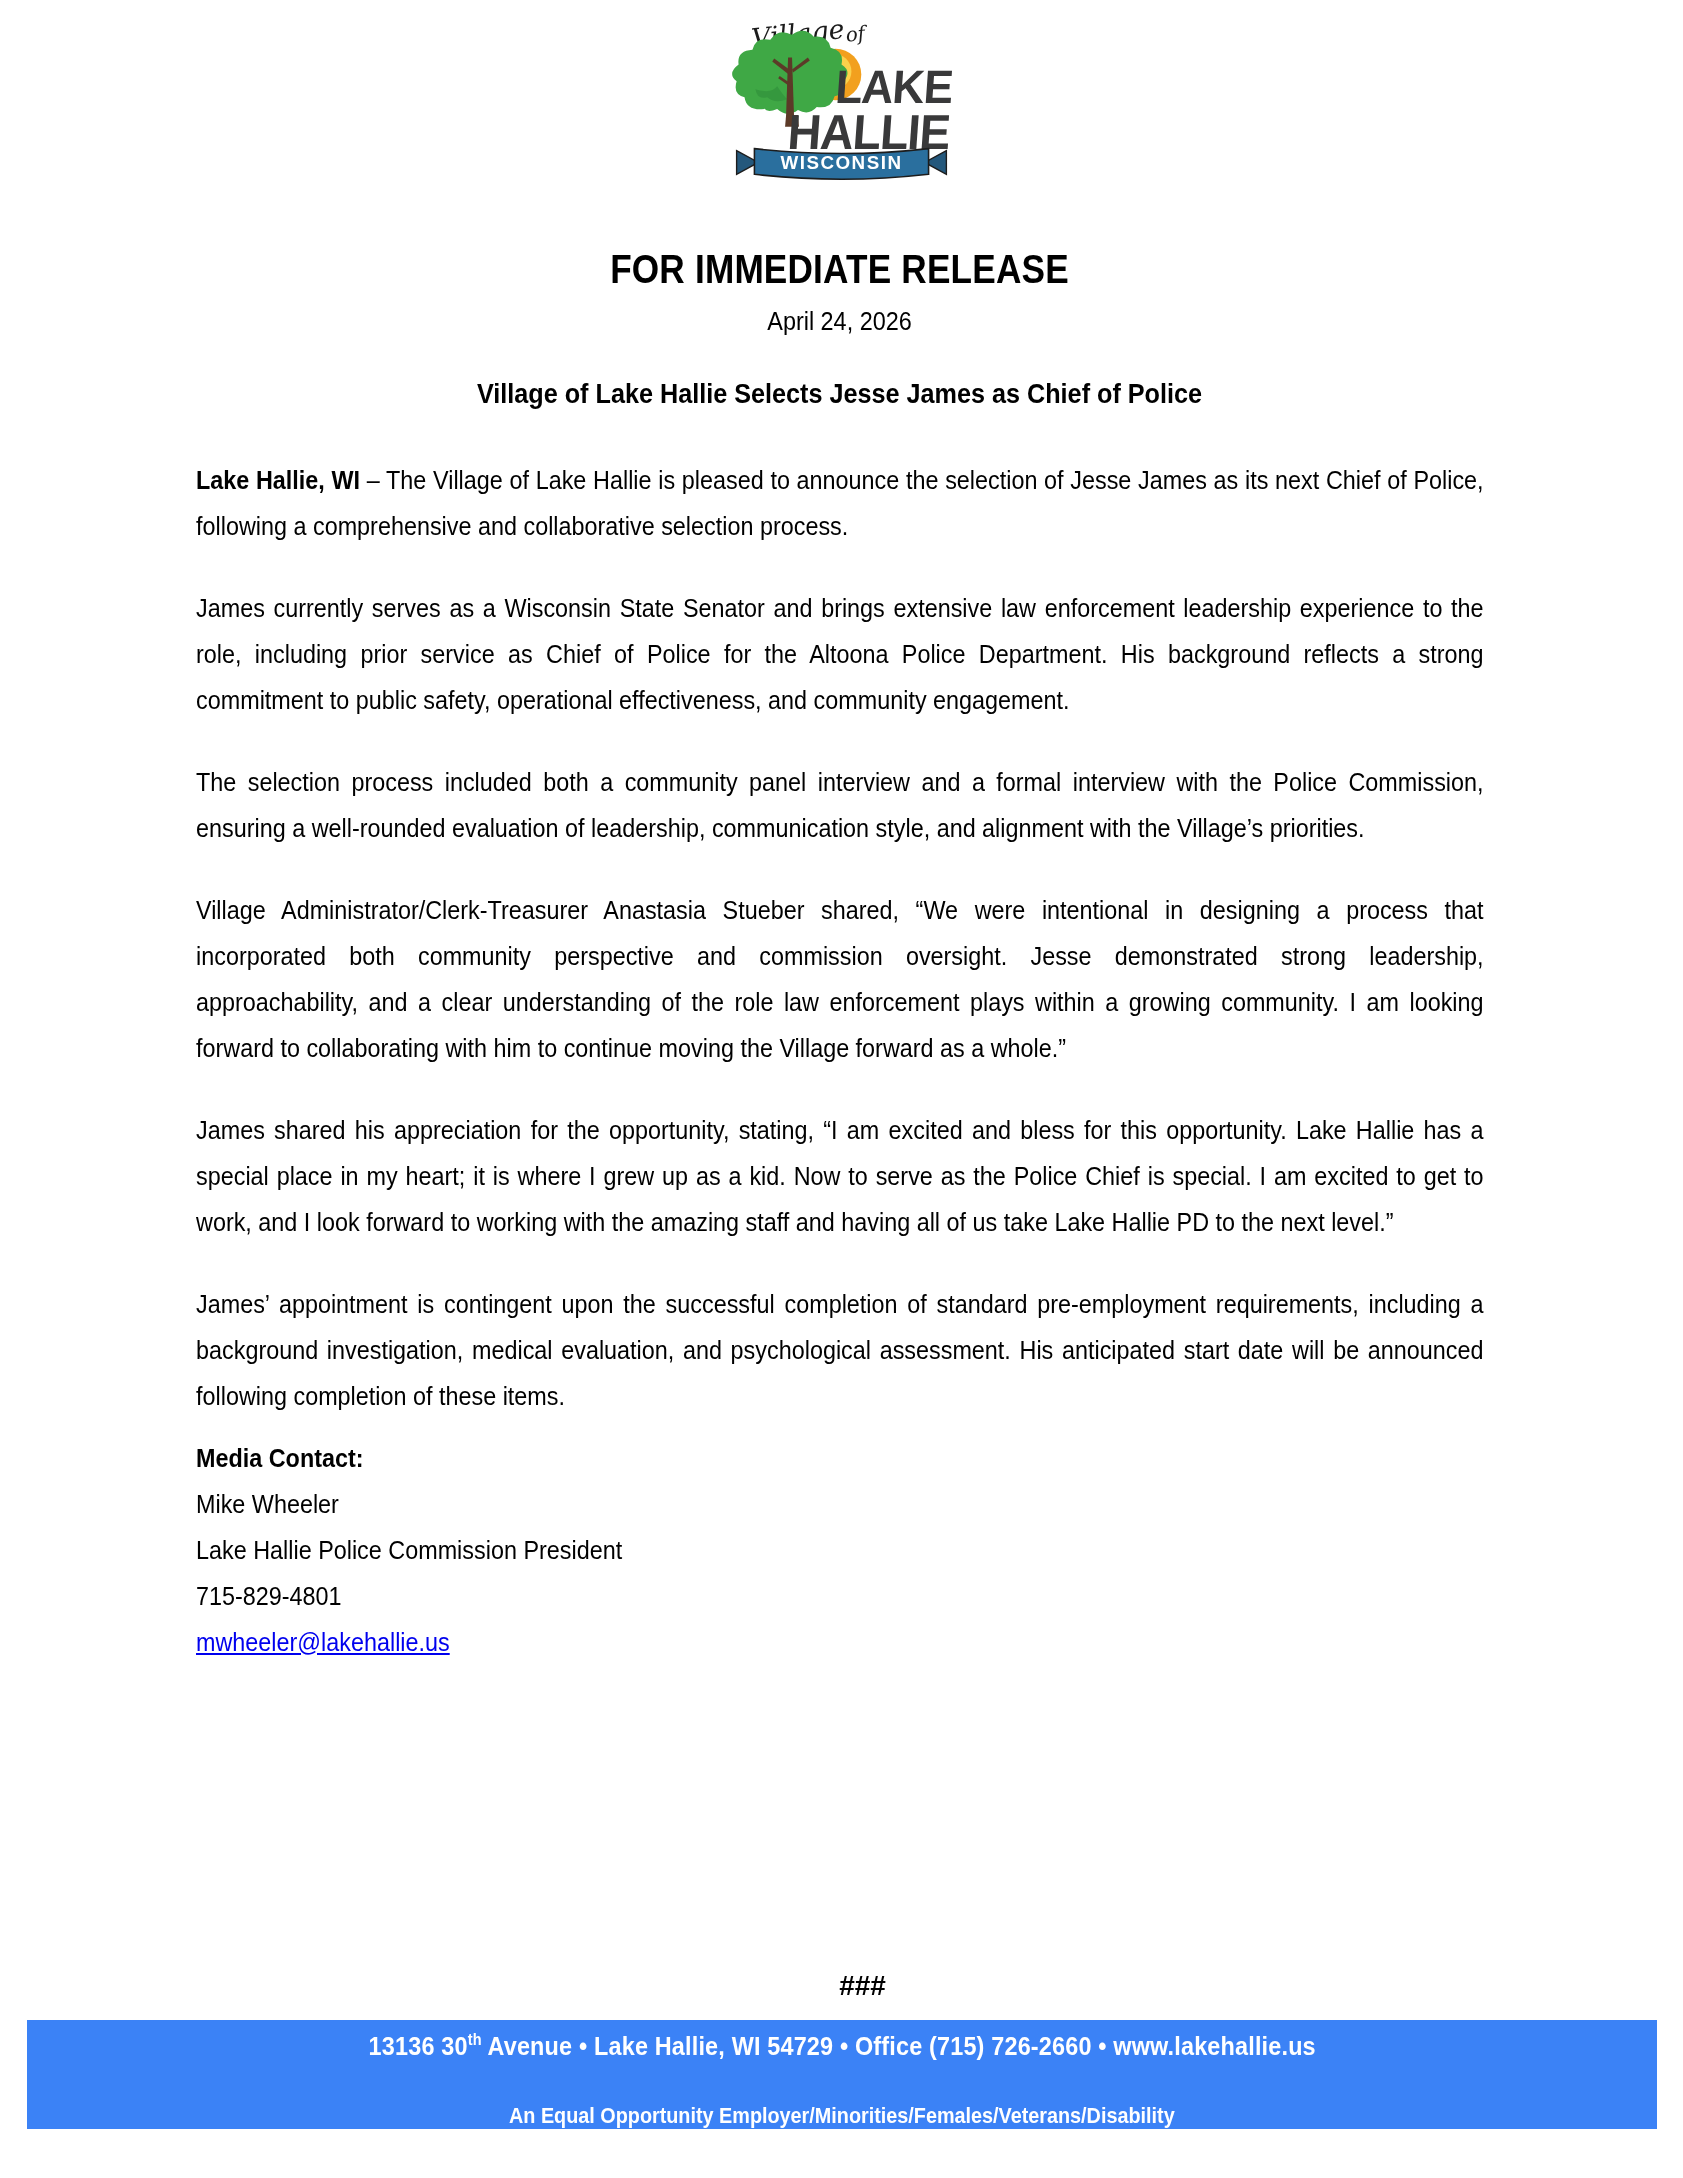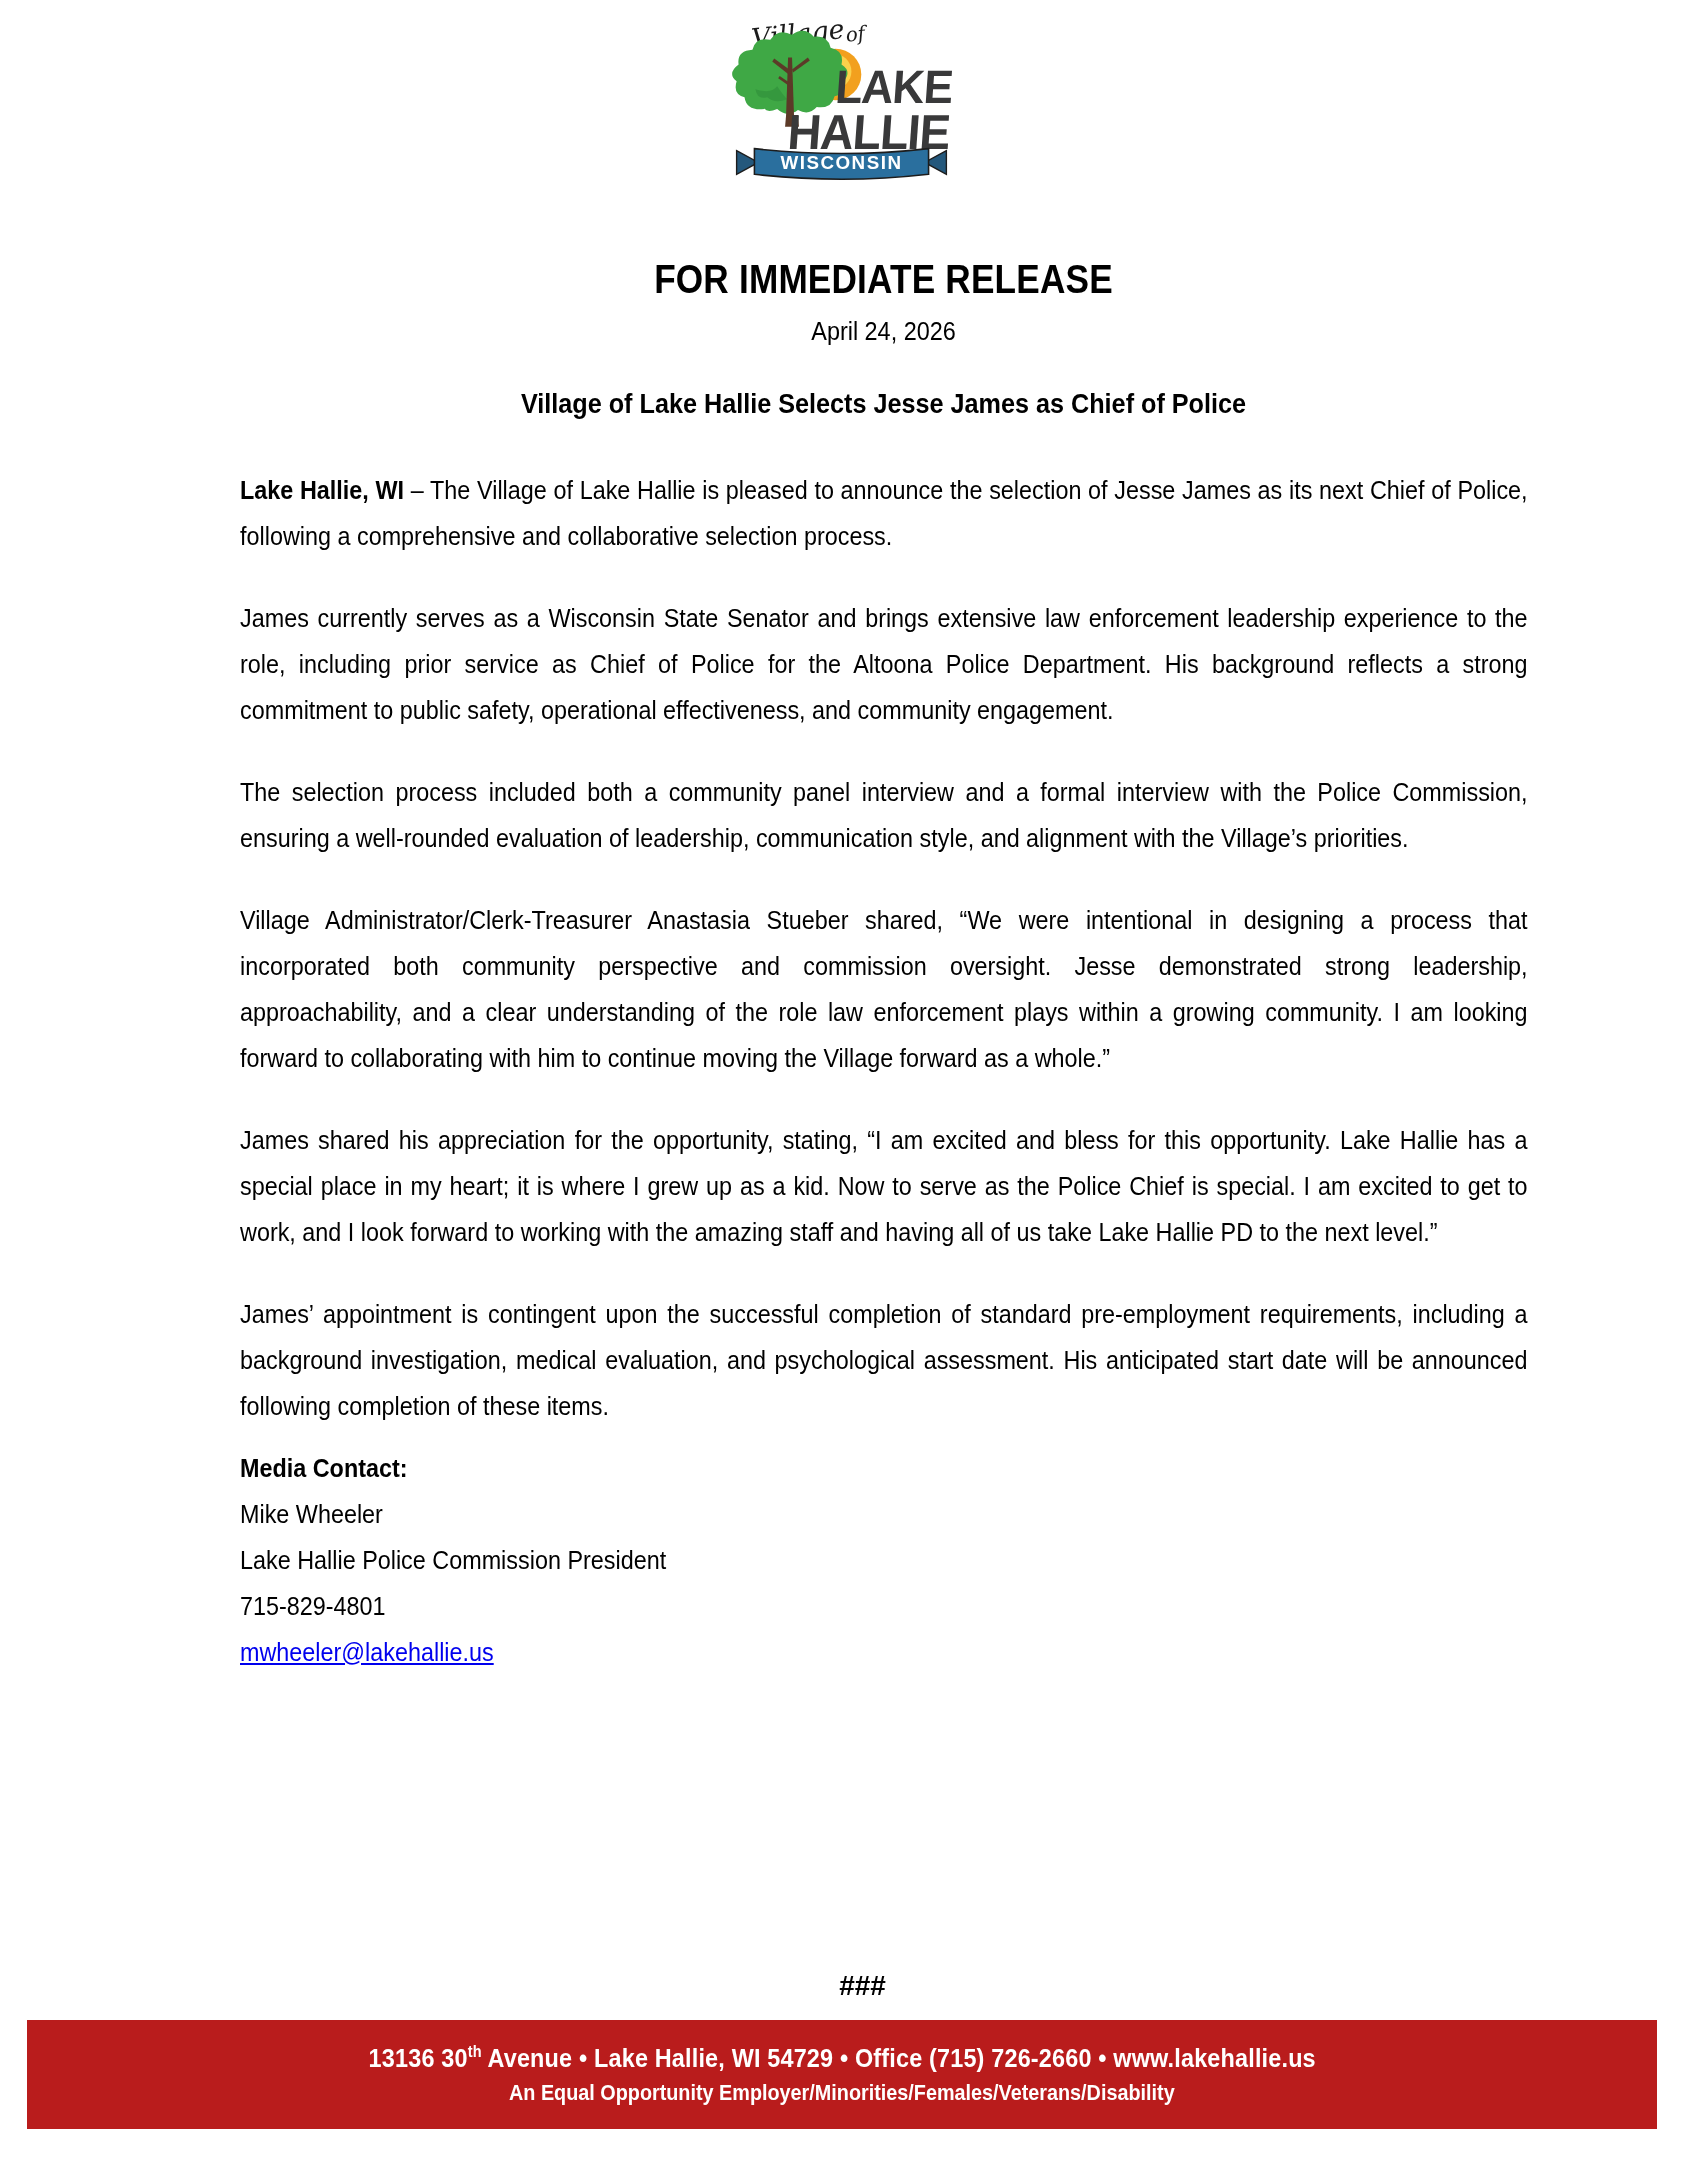--- a/index.html
+++ b/index.html
@@ -32,23 +32,22 @@
     position: relative;
     width: 297px;
     height: 188px;
   }
   .logo svg { display: block; width: 297px; height: 188px; }
 
   
   .doc-body {
     position: absolute;
     left: 196px;
-    top: 256px;
+    top: 246px;
     width: 1287px;
-    margin-left: 44px;
   }
   h1.release-title {
     font-family: "Liberation Sans Narrow", "Liberation Sans", sans-serif;
     font-size: 40px;
     font-weight: bold;
     letter-spacing: 0.2px;
     text-align: center;
     margin: 0 0 0 0;
     color: #000000;
     line-height: 1.15;
@@ -117,26 +116,27 @@
     transform: translateX(21px);
   }
 
   
   .footer-bar {
     position: absolute;
     left: 27px;
     top: 2020px;
     width: 1630px;
     height: 109px;
-    background: #b91c1c;
+    background: #3b82f6;
     display: flex;
     flex-direction: column;
     align-items: center;
     justify-content: flex-start;
-    padding-top: 22px;
+    padding-top: 10px;
+    gap: 35px;
   }
   .footer-line1 {
     color: #ffffff;
     font-size: 26px;
     font-weight: bold;
     white-space: nowrap;
     transform: scaleX(0.9);
     letter-spacing: 0.2px;
   }
   .footer-line1 sup {

